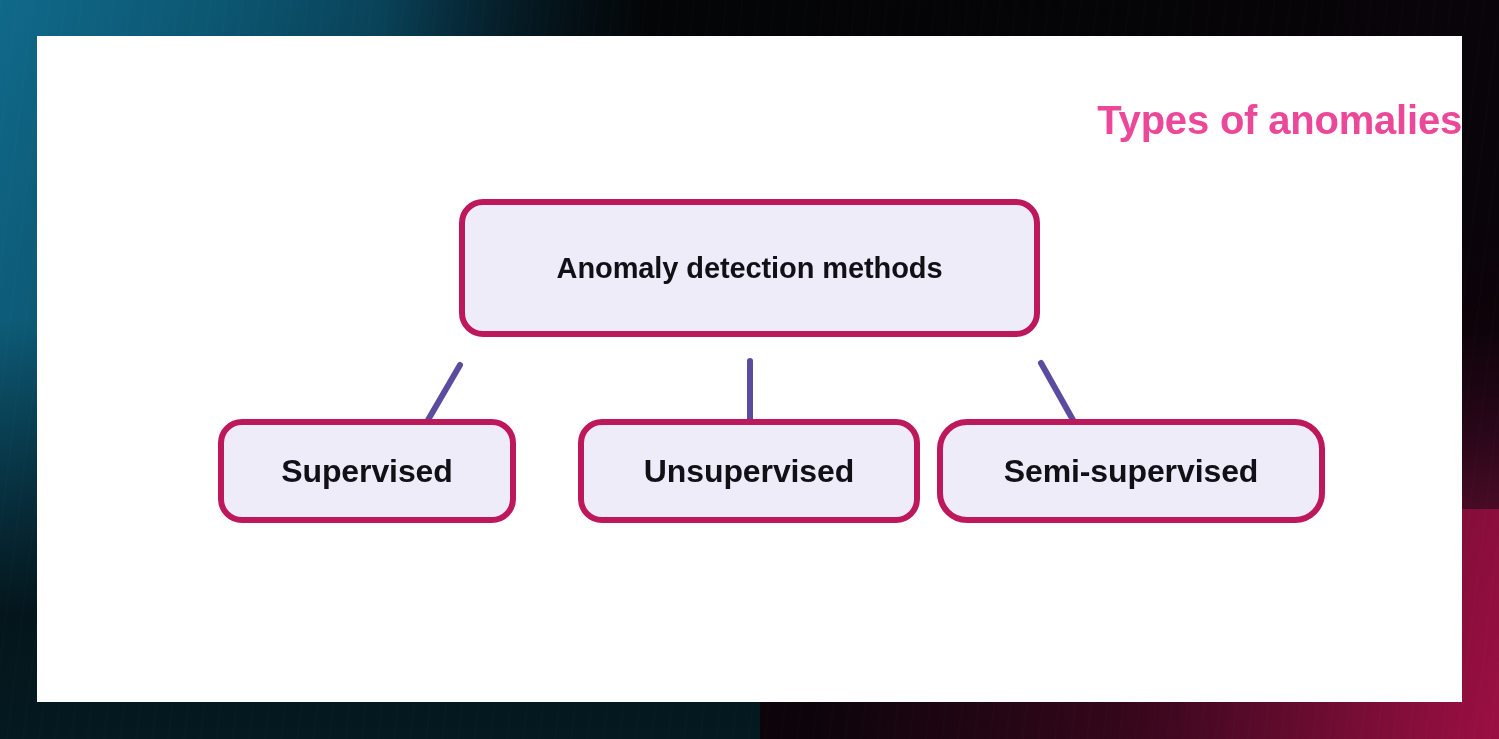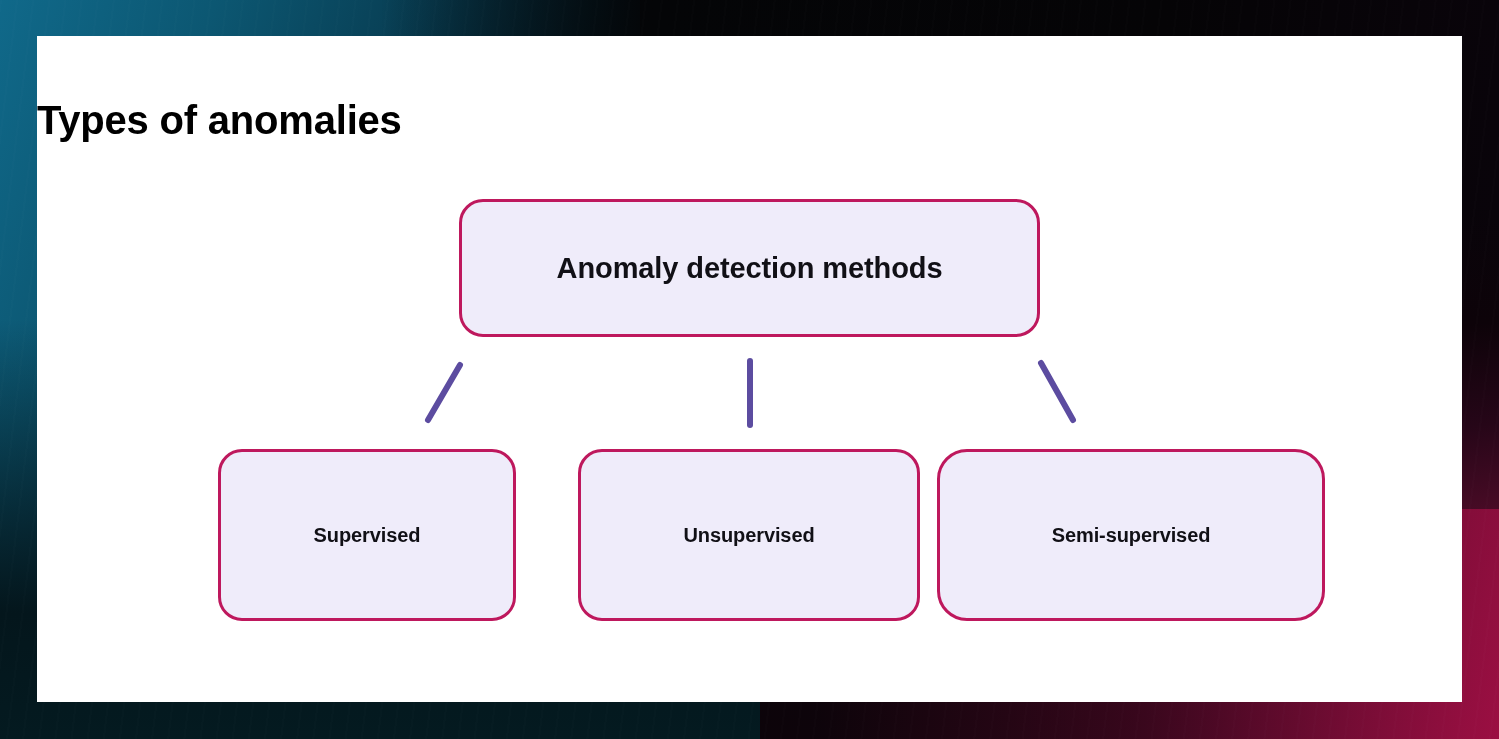--- a/index.html
+++ b/index.html
@@ -66,53 +66,53 @@
     width: 1425px;
     height: 666px;
     background: #ffffff;
   }
 
   .slide-title {
     position: absolute;
     left: 0;
     right: 0;
     top: 62px;
-    text-align: left;
+    text-align: right;
     font-size: 40px;
     font-weight: bold;
     letter-spacing: -0.2px;
-    color: #000000;
+    color: #ec4899;
     white-space: nowrap;
   }
 
   
   .node {
     position: absolute;
     box-sizing: border-box;
     background: #efecfa;
-    border: 3px solid #be185d;
+    border: 6px solid #be185d;
     border-radius: 24px;
     display: flex;
     align-items: center;
     justify-content: center;
     color: #111016;
     font-weight: bold;
     letter-spacing: -0.1px;
   }
   .node-root {
     left: 422px;
     top: 163px;
     width: 581px;
     height: 138px;
     font-size: 29px;
   }
   .node-child {
-    top: 413px;
-    height: 172px;
-    font-size: 20px;
+    top: 383px;
+    height: 104px;
+    font-size: 32px;
   }
   .node-c0 { left: 181px;  width: 298px; }
   .node-c1 { left: 541px;  width: 342px; }
   .node-c2 { left: 900px;  width: 388px; border-radius: 30px; }
 
   
   .connectors {
     position: absolute;
     left: 0;
     top: 0;

